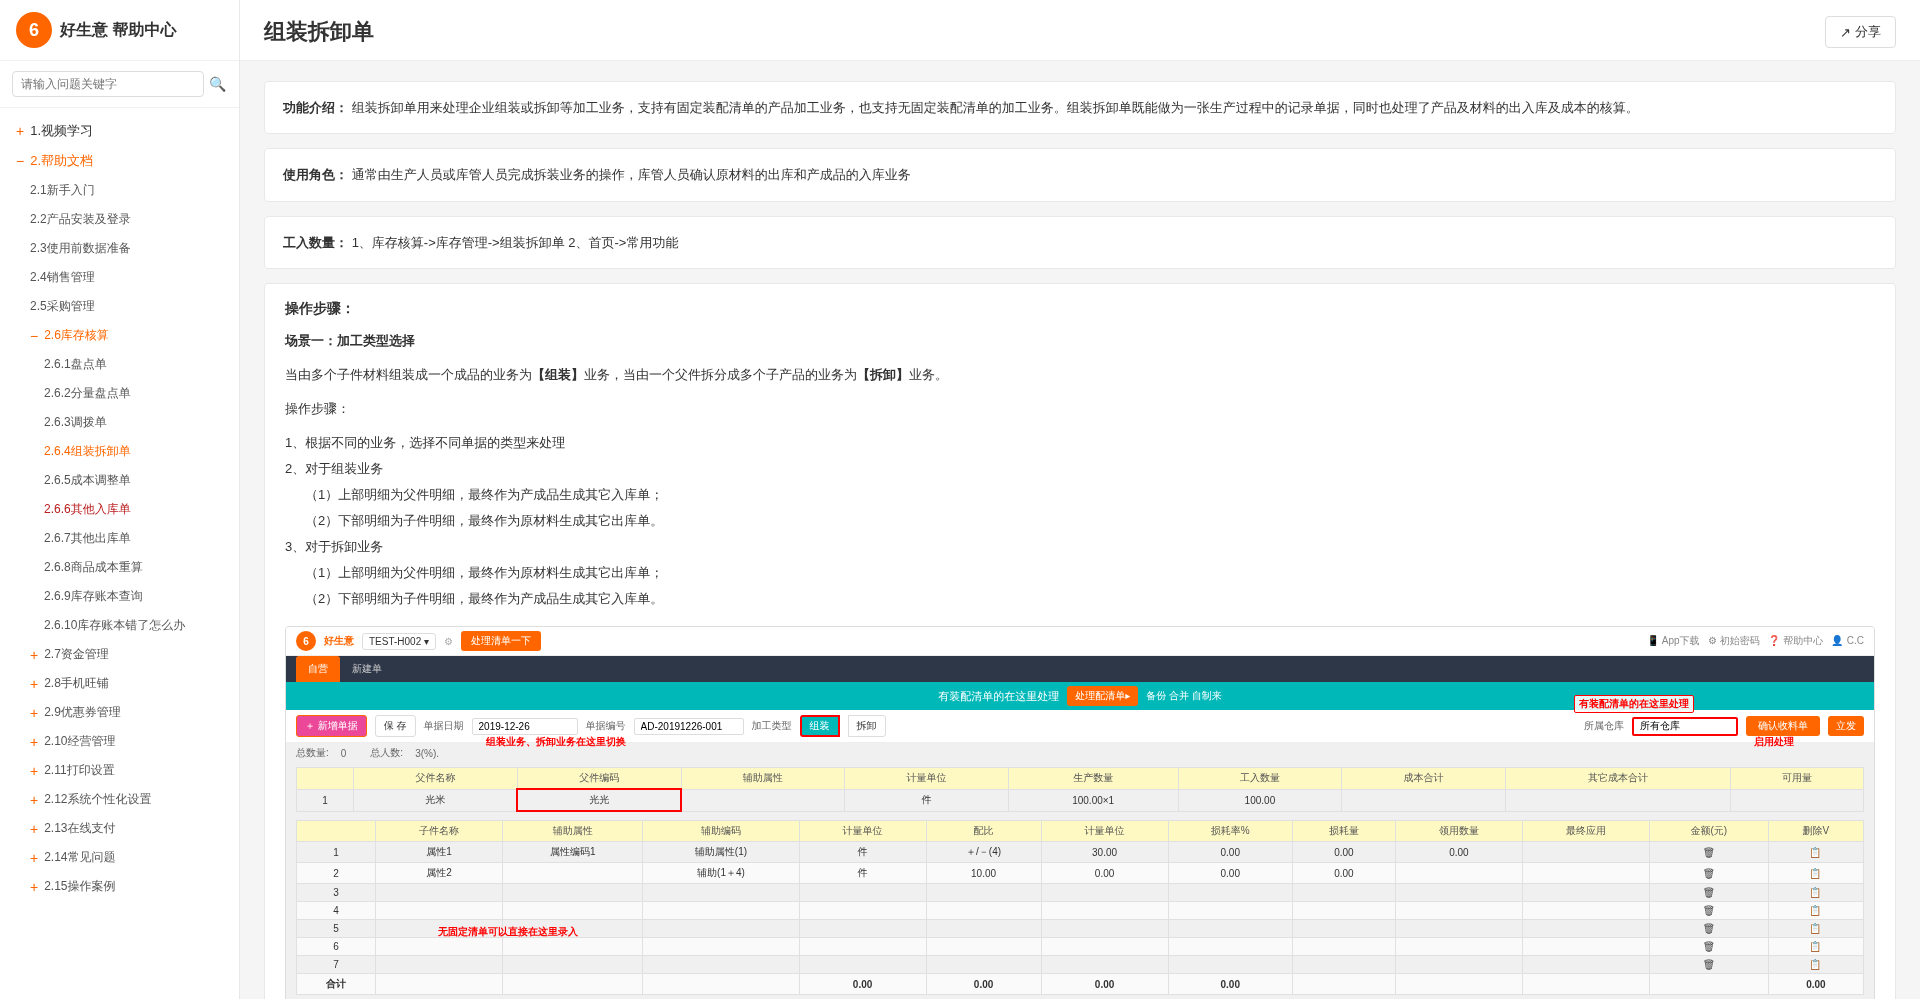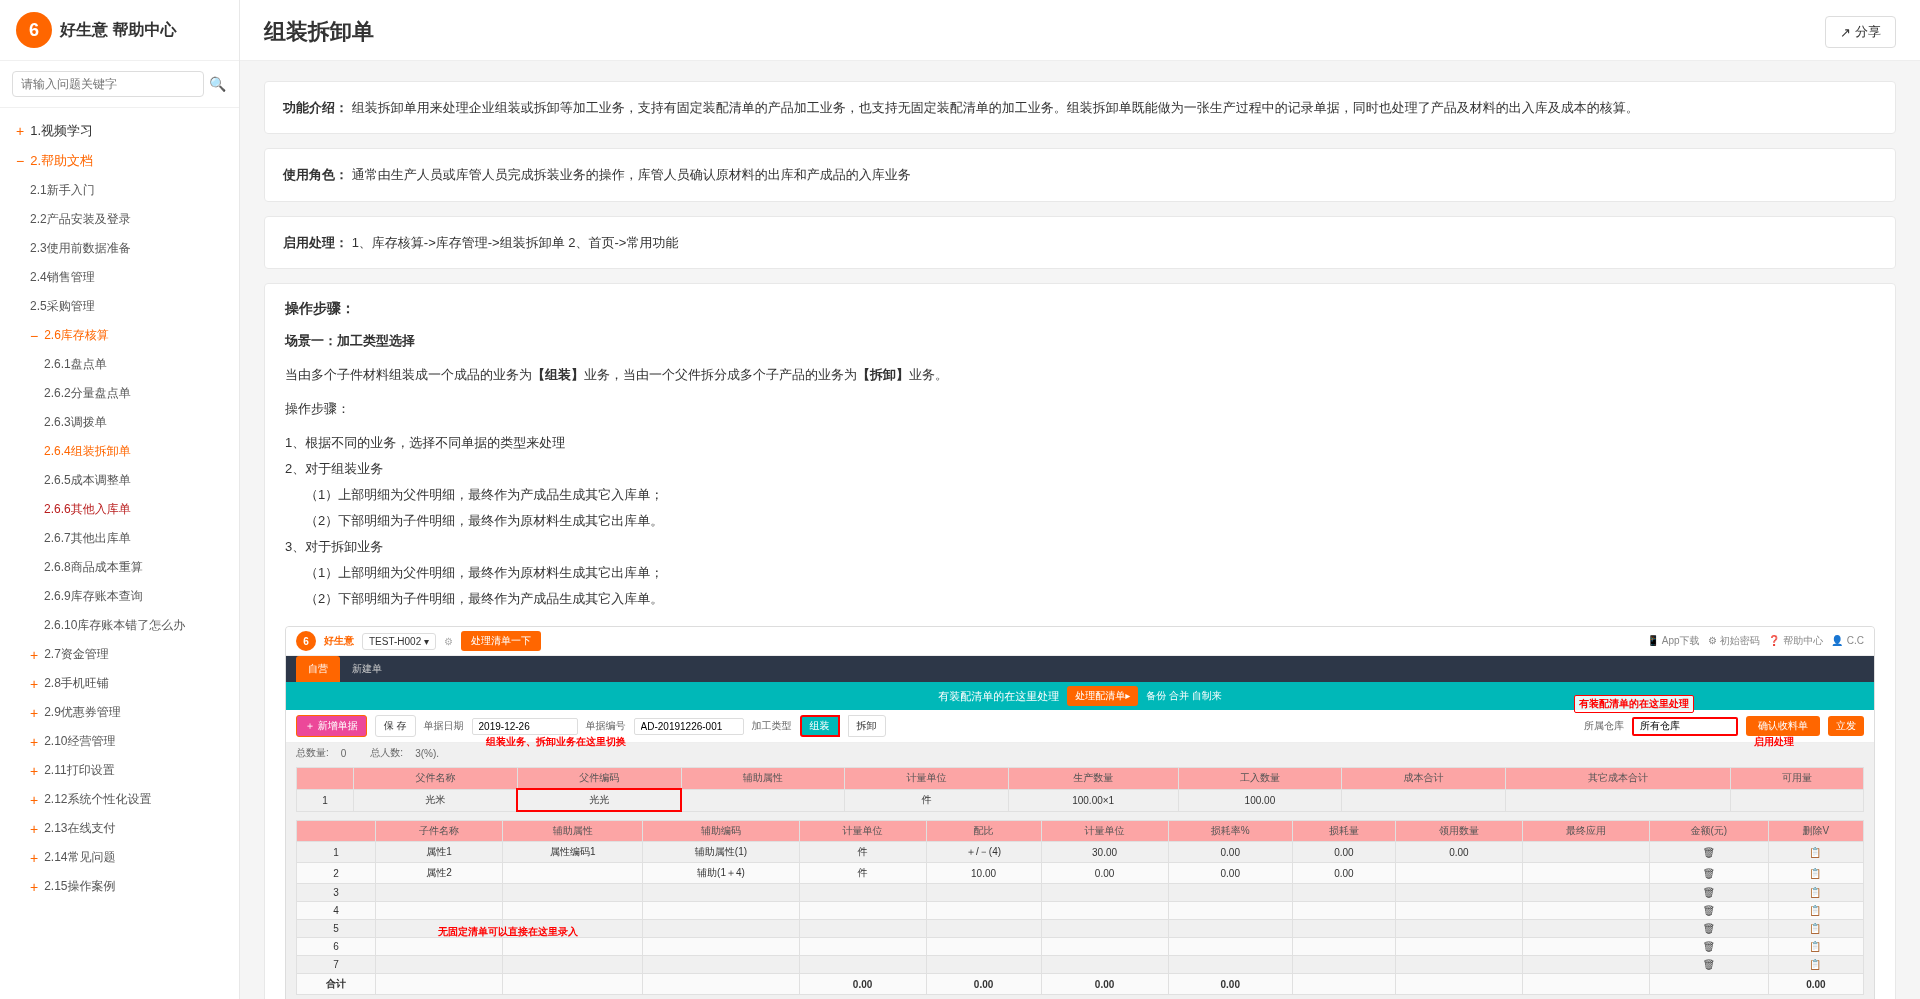--- a/index.html
+++ b/index.html
@@ -232,21 +232,21 @@
     .table-wrapper {
       padding: 4px 10px;
       overflow-x: auto;
     }
     .data-table {
       width: 100%;
       border-collapse: collapse;
       font-size: 10px;
     }
     .data-table th {
-      background: #fca5a5;
+      background: #fef9c3;
       border: 1px solid #e0e0e0;
       padding: 3px 6px;
       text-align: center;
       color: #555;
       font-weight: normal;
     }
     .data-table td {
       border: 1px solid #e0e0e0;
       padding: 3px 6px;
       text-align: center;
@@ -414,21 +414,21 @@
       <span class="bold">功能介绍：</span>
       <span>组装拆卸单用来处理企业组装或拆卸等加工业务，支持有固定装配清单的产品加工业务，也支持无固定装配清单的加工业务。组装拆卸单既能做为一张生产过程中的记录单据，同时也处理了产品及材料的出入库及成本的核算。</span>
     </div>
 
     <div class="info-box">
       <span class="bold">使用角色：</span>
       <span>通常由生产人员或库管人员完成拆装业务的操作，库管人员确认原材料的出库和产成品的入库业务</span>
     </div>
 
     <div class="info-box">
-      <span class="bold">启用处理：</span>
+      <span class="bold">工入数量：</span>
       <span>1、库存核算-&gt;库存管理-&gt;组装拆卸单 2、首页-&gt;常用功能</span>
     </div>
 
     <div class="steps-section">
       <div class="section-title">操作步骤：</div>
 
       <div class="content-text bold">
         <span>场景一：加工类型选择</span>
       </div>
 

